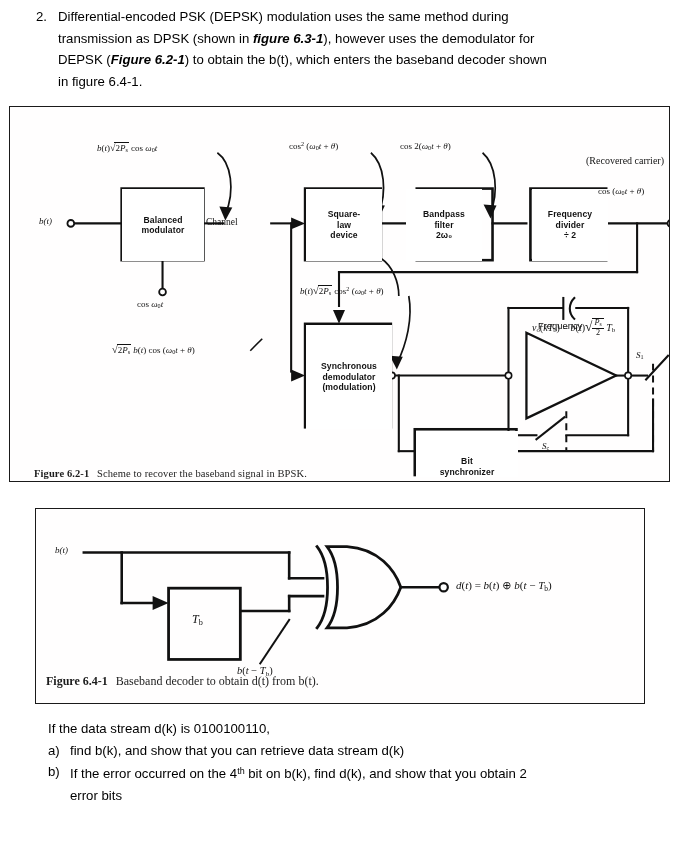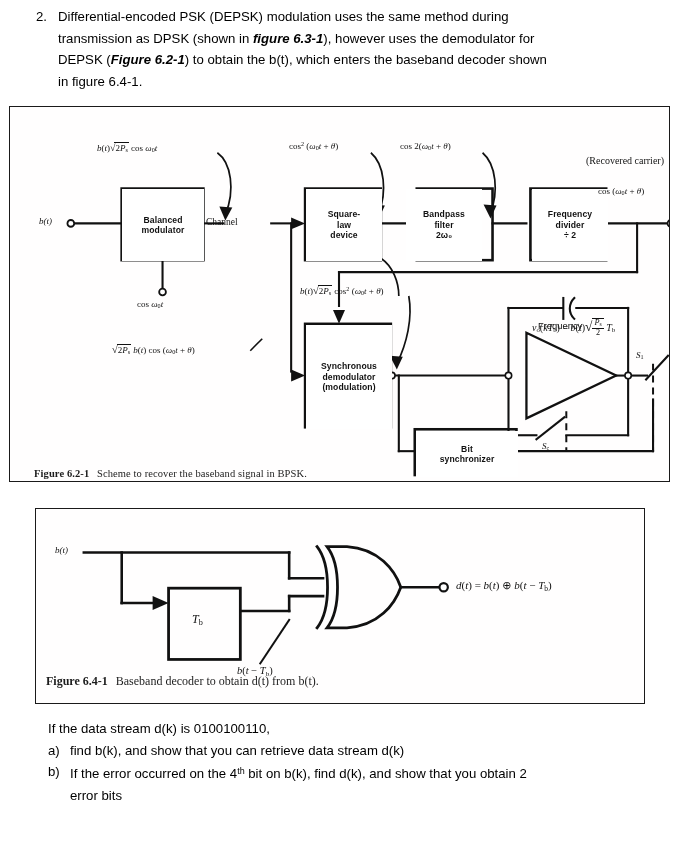--- a/index.html
+++ b/index.html
@@ -288,21 +288,21 @@
   </div>
 
   <div class="blk" style="left:296px; top:218px; width:86px; height:104px; border:none;">
     <span>
       <span>Synchronous</span><br>
       <span>demodulator</span><br>
       <span>(modulation)</span>
     </span>
   </div>
 
-  <div class="blk" style="left:406px; top:324px; width:102px; height:46px; border:none;">
+  <div class="blk" style="left:406px; top:324px; width:102px; height:46px; border:none;align-items:flex-end;">
     <span>
       <span>Bit</span><br>
       <span>synchronizer</span>
     </span>
   </div>
 
   <div class="lbl it" style="left:29px; top:109px;">
     <span class="math"><i>b</i>(<i>t</i>)</span>
   </div>
 

